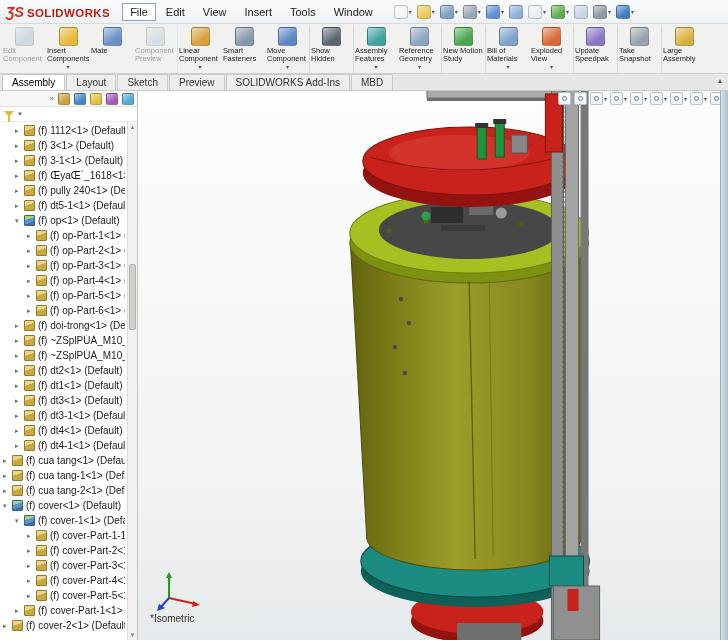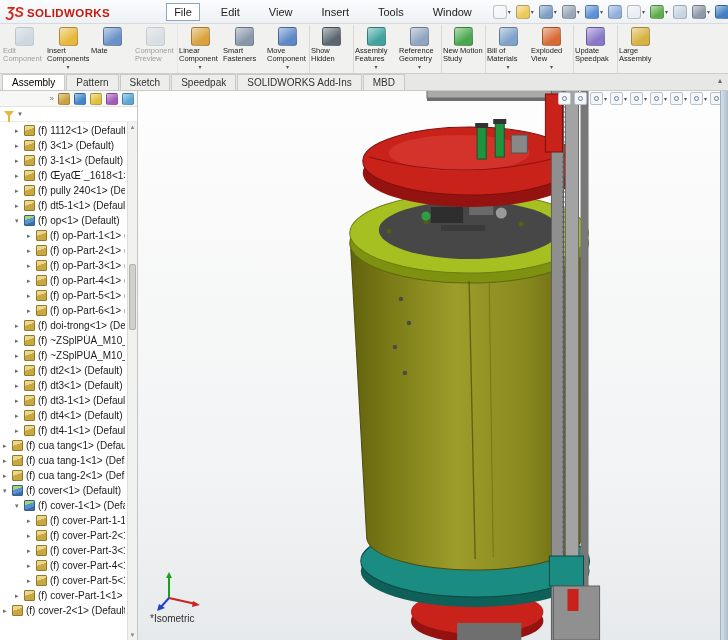--- a/index.html
+++ b/index.html
@@ -6,21 +6,21 @@
   html,body { width:728px; height:640px; overflow:hidden; }
   body { font-family:"Liberation Sans", sans-serif; background:#e9e9e7; -webkit-font-smoothing:antialiased; }
   .app { position:relative; width:728px; height:640px; display:flex; flex-direction:column; }
 
   
   .titlebar { height:24px; background:linear-gradient(#fbfcfd,#eef1f4); border-bottom:1px solid #d7dade;
               display:flex; align-items:center; padding:0 6px; gap:2px; flex:0 0 24px; }
   .logo { display:flex; align-items:baseline; gap:3px; margin-right:10px; }
   .logo-mark { color:#d shadow; color:#d6291c; font-weight:bold; font-style:italic; font-size:14px; }
   .logo-text { color:#c41a10; font-weight:bold; font-size:11.5px; letter-spacing:.4px; }
-  .menubar { display:flex; align-items:center; gap:13px; margin-right:10px;margin-left:44px; }
+  .menubar { display:flex; align-items:center; gap:2px; margin-right:10px; }
   .menu-item { font-size:11px; color:#222; padding:2px 7px; cursor:default; border:1px solid transparent; }
   .menu-item.boxed { border:1px solid #8ea4bb; background:#fff; }
   .qat { display:flex; align-items:center; gap:3px; }
   .qat-btn { display:flex; align-items:center; gap:1px; padding:1px; }
   .chip { display:inline-block; width:14px; height:14px; border-radius:3px; border:1px solid rgba(0,0,0,.22);
           background-color:var(--c,#ccc);
           background-image:linear-gradient(145deg, rgba(255,255,255,.6), rgba(255,255,255,0) 65%); }
   .caret { display:none; font-size:6px; color:#555; line-height:6px; }
   .caret::before { content:"▾"; }
   .dropdown > .caret, .dropdown .caret { display:inline-block; }
@@ -272,39 +272,44 @@
         <span class="caret"></span>
       </div>
 
 
       <div class="rbtn group-end" style="--c: #8a77c9;">
         <span class="icon-chip"></span>
         <span class="rlabel">Update Speedpak</span>
 
       </div>
 
+      <div class="rbtn group-end" style="--c: #98a3ad;">
+        <span class="icon-chip"></span>
+        <span class="rlabel">Take Snapshot</span>
+
+      </div>
 
       <div class="rbtn" style="--c: #d8b23f;">
         <span class="icon-chip"></span>
         <span class="rlabel">Large Assembly Mode</span>
 
       </div>
     </div>
 
   <div class="tabbar">
 
     <span class="ribbon-collapse"></span>
 
       <div class="tab active">Assembly</div>
 
-      <div class="tab">Pattern</div>
+      <div class="tab">Layout</div>
 
       <div class="tab">Sketch</div>
 
-      <div class="tab">Speedpak</div>
+      <div class="tab">Preview</div>
 
       <div class="tab">SOLIDWORKS Add-Ins</div>
 
       <div class="tab">MBD</div>
     </div>
 
   <div class="main">
 
     <div class="panel">
       <div class="panel-tabs">
@@ -422,20 +427,25 @@
             <span class="ticon"></span>
             <span class="tlabel">(f) ~ZSplPÚÀ_M10_20-1&lt;1&gt; (Default)</span>
           </div>
 
           <div class="trow t-part" style="--lvl: 2;">
             <span class="arrow"></span>
             <span class="ticon"></span>
             <span class="tlabel">(f) dt2&lt;1&gt; (Default)</span>
           </div>
 
+          <div class="trow t-part" style="--lvl: 2;">
+            <span class="arrow"></span>
+            <span class="ticon"></span>
+            <span class="tlabel">(f) dt1&lt;1&gt; (Default)</span>
+          </div>
 
           <div class="trow t-part" style="--lvl: 2;">
             <span class="arrow"></span>
             <span class="ticon"></span>
             <span class="tlabel">(f) dt3&lt;1&gt; (Default)</span>
           </div>
 
           <div class="trow t-part" style="--lvl: 2;">
             <span class="arrow"></span>
             <span class="ticon"></span>

